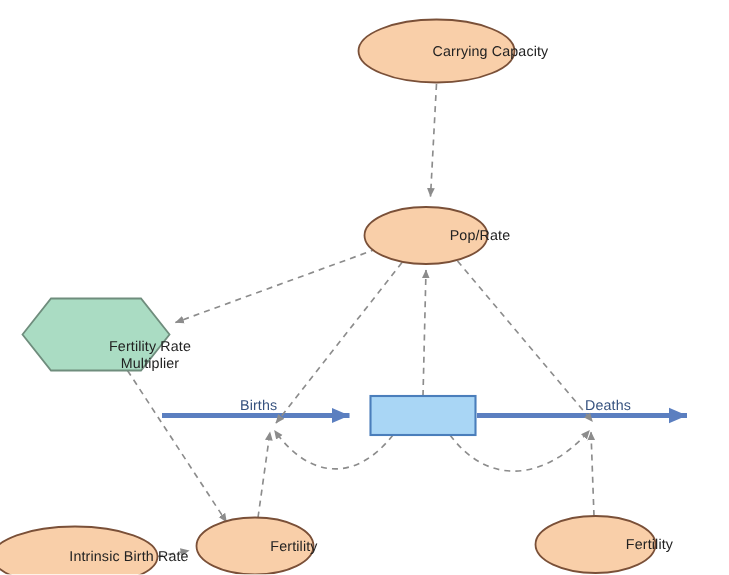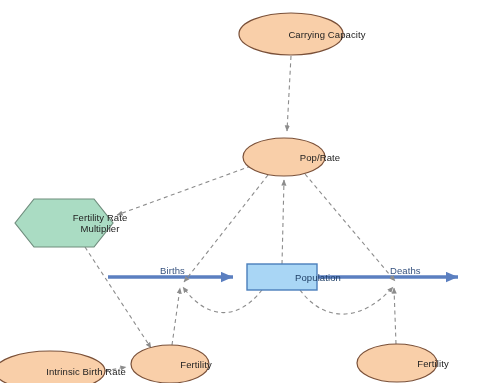--- a/index.html
+++ b/index.html
@@ -92,24 +92,23 @@
       <ellipse cx="170" cy="364" rx="39" ry="19" fill="#f9cfa9" stroke="#7a5038" stroke-width="1.2"></ellipse>
       <ellipse cx="50" cy="371" rx="55" ry="20" fill="#f9cfa9" stroke="#7a5038" stroke-width="1.2"></ellipse>
       <ellipse cx="397" cy="363" rx="40" ry="19" fill="#f9cfa9" stroke="#7a5038" stroke-width="1.2"></ellipse>
     </g>
   </svg>
 
   <div class="node-label" style="left:239px; top:24px; width:104px; height:21px;">Carrying Capacity</div>
 
   <div class="node-label" style="left:243px; top:147px; width:82px; height:20px;">Pop/Rate</div>
 
-  <div class="node-label" style="left:15px; top:211px; width:98px; height:24px;">Fertility Rate
+  <div class="node-label" style="left:15px; top:225px; width:98px; height:24px;">Fertility Rate
 Multiplier</div>
 
-  <div class="node-label stock-label" style="left:247px; top:268px; width:70px; height:18px;">Population</div>
 
   <div class="node-label" style="left:131px; top:355px; width:58px; height:19px;">Fertility</div>
 
   <div class="node-label" style="left:-5px; top:362px; width:110px; height:19px;">Intrinsic Birth Rate</div>
 
   <div class="node-label" style="left:357px; top:354px; width:80px; height:19px;">Fertility</div>
 
   <div class="flow-label" style="left:160px; top:265px; width:44px;">Births</div>
 
   <div class="flow-label" style="left:390px; top:265px; width:46px;">Deaths</div>

